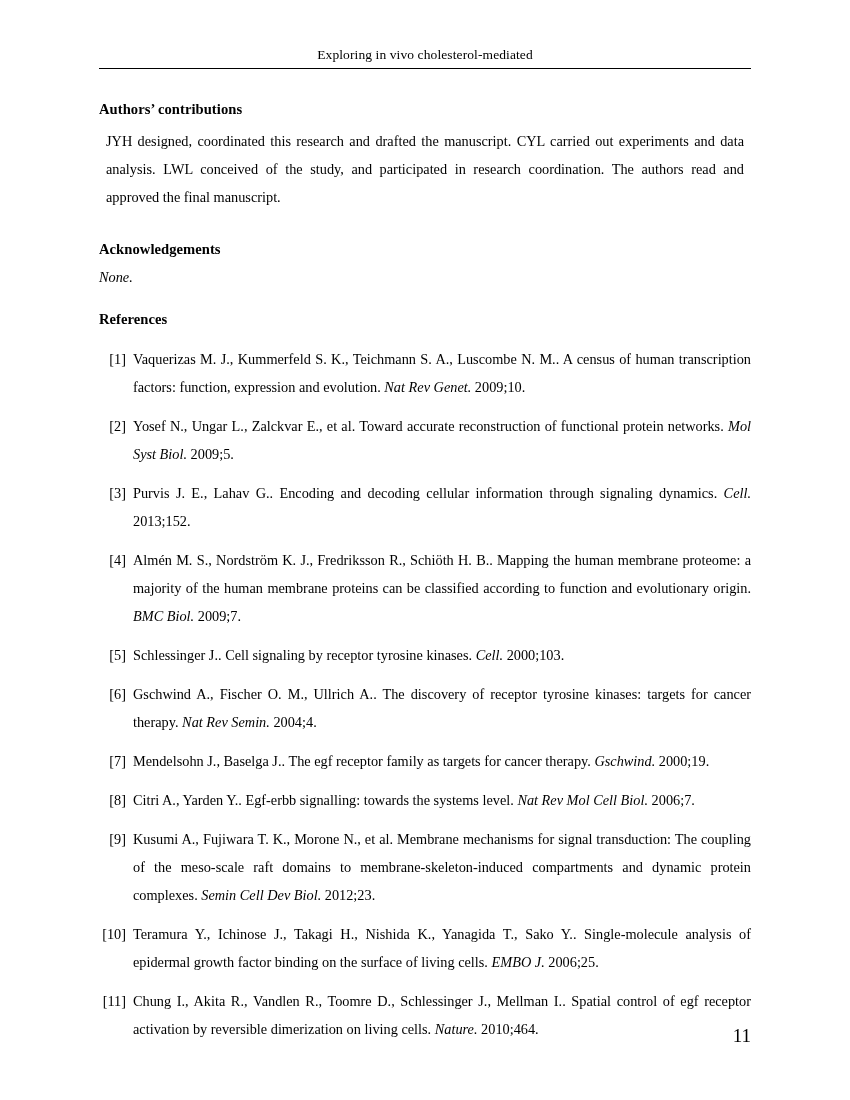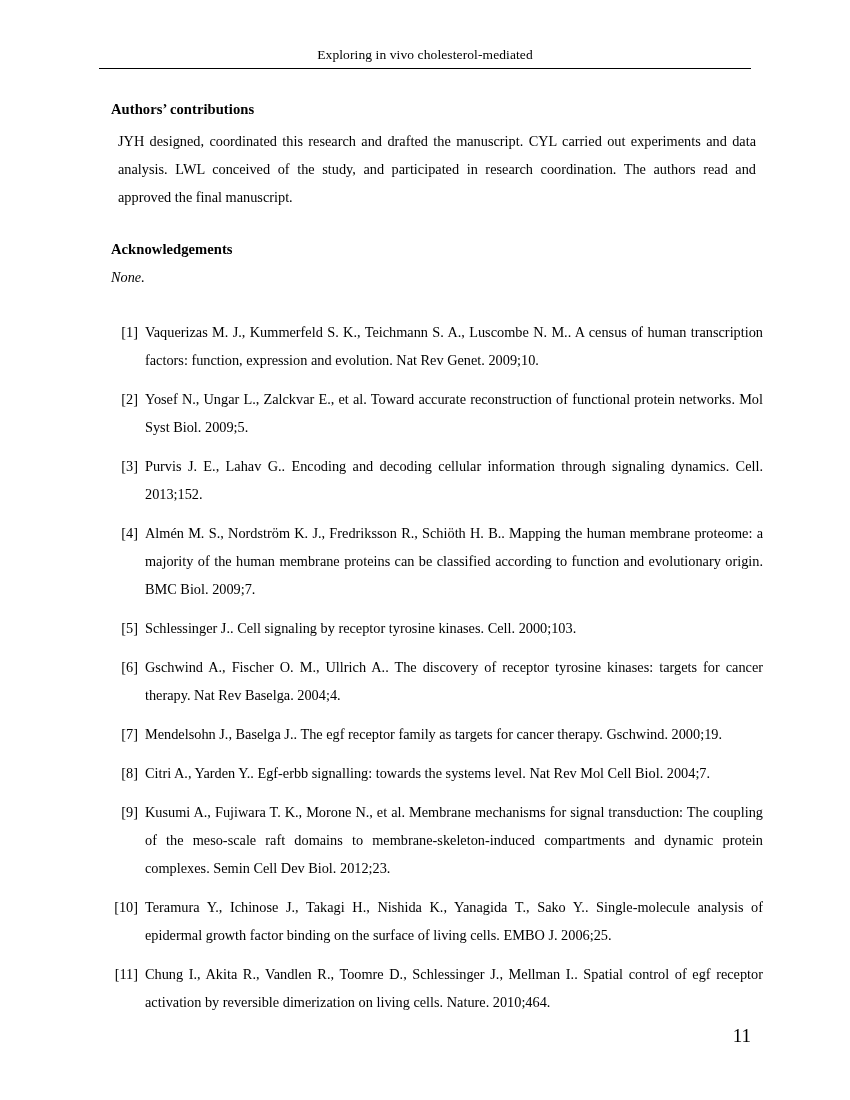--- a/index.html
+++ b/index.html
@@ -38,21 +38,21 @@
     top: 68px;
     left: 0;
     width: 652px;
     height: 0;
     border-top: 1.3px solid #000;
   }
   
   .content {
     position: absolute;
     top: 100px;
-    left: 12px;
+    left: 0;
     width: 652px;
   }
   h2.section {
     font-size: 14.6px;
     font-weight: bold;
     margin: 0 0 9px 0;
     line-height: 18px;
     letter-spacing: 0.05px;
   }
   h2.section.tight { }
@@ -93,21 +93,21 @@
   li.refitem:last-child { margin-bottom: 0; }
   .reflabel {
     position: absolute;
     left: 0;
     top: 0;
     width: 27px;
     text-align: right;
     font-size: 14.3px;
     line-height: 28px;
   }
-  .journal { }
+  .journal { font-style: italic; }
 
   
   .folio {
     position: absolute;
     top: 1027px;
     left: 0;
     width: 652px;
     text-align: right;
     font-size: 19px;
     line-height: 18px;
@@ -126,32 +126,33 @@
     <h2 class="section">Authors’ contributions</h2>
     <p class="para">JYH designed, coordinated this research and drafted the manuscript. CYL carried out experiments and data analysis. LWL conceived of the study, and participated in research coordination. The authors read and approved the final manuscript.</p>
 
     <div class="gap-ack"></div>
 
     <h2 class="section tight">Acknowledgements</h2>
     <p class="plain">None.</p>
 
     <div class="gap-ref"></div>
 
+    <h2 class="section">References</h2>
 
     <div class="gap-refs-start"></div>
 
     <ol class="reflist" id="reflist">
         <li class="refitem"><span class="reflabel">[1]</span><span>Vaquerizas M. J., Kummerfeld S. K., Teichmann S. A., Luscombe N. M.. A census of human transcription factors: function, expression and evolution. </span><span class="journal">Nat Rev Genet.</span><span> 2009;10.</span></li>
         <li class="refitem"><span class="reflabel">[2]</span><span>Yosef N., Ungar L., Zalckvar E., et al. Toward accurate reconstruction of functional protein networks. </span><span class="journal">Mol Syst Biol.</span><span> 2009;5.</span></li>
         <li class="refitem"><span class="reflabel">[3]</span><span>Purvis J. E., Lahav G.. Encoding and decoding cellular information through signaling dynamics. </span><span class="journal">Cell.</span><span> 2013;152.</span></li>
         <li class="refitem"><span class="reflabel">[4]</span><span>Almén M. S., Nordström K. J., Fredriksson R., Schiöth H. B.. Mapping the human membrane proteome: a majority of the human membrane proteins can be classified according to function and evolutionary origin. </span><span class="journal">BMC Biol.</span><span> 2009;7.</span></li>
         <li class="refitem"><span class="reflabel">[5]</span><span>Schlessinger J.. Cell signaling by receptor tyrosine kinases. </span><span class="journal">Cell.</span><span> 2000;103.</span></li>
-        <li class="refitem"><span class="reflabel">[6]</span><span>Gschwind A., Fischer O. M., Ullrich A.. The discovery of receptor tyrosine kinases: targets for cancer therapy. </span><span class="journal">Nat Rev Baselga.</span><span> 2004;4.</span></li>
+        <li class="refitem"><span class="reflabel">[6]</span><span>Gschwind A., Fischer O. M., Ullrich A.. The discovery of receptor tyrosine kinases: targets for cancer therapy. </span><span class="journal">Nat Rev Semin.</span><span> 2004;4.</span></li>
         <li class="refitem"><span class="reflabel">[7]</span><span>Mendelsohn J., Baselga J.. The egf receptor family as targets for cancer therapy. </span><span class="journal">Gschwind.</span><span> 2000;19.</span></li>
-        <li class="refitem"><span class="reflabel">[8]</span><span>Citri A., Yarden Y.. Egf-erbb signalling: towards the systems level. </span><span class="journal">Nat Rev Mol Cell Biol.</span><span> 2004;7.</span></li>
+        <li class="refitem"><span class="reflabel">[8]</span><span>Citri A., Yarden Y.. Egf-erbb signalling: towards the systems level. </span><span class="journal">Nat Rev Mol Cell Biol.</span><span> 2006;7.</span></li>
         <li class="refitem"><span class="reflabel">[9]</span><span>Kusumi A., Fujiwara T. K., Morone N., et al. Membrane mechanisms for signal transduction: The coupling of the meso-scale raft domains to membrane-skeleton-induced compartments and dynamic protein complexes. </span><span class="journal">Semin Cell Dev Biol.</span><span> 2012;23.</span></li>
         <li class="refitem"><span class="reflabel">[10]</span><span>Teramura Y., Ichinose J., Takagi H., Nishida K., Yanagida T., Sako Y.. Single-molecule analysis of epidermal growth factor binding on the surface of living cells. </span><span class="journal">EMBO J.</span><span> 2006;25.</span></li>
         <li class="refitem"><span class="reflabel">[11]</span><span>Chung I., Akita R., Vandlen R., Toomre D., Schlessinger J., Mellman I.. Spatial control of egf receptor activation by reversible dimerization on living cells. </span><span class="journal">Nature.</span><span> 2010;464.</span></li>
       </ol>
   </div>
 
   <div class="folio">11</div>
 </div>
 
 </body></html>

